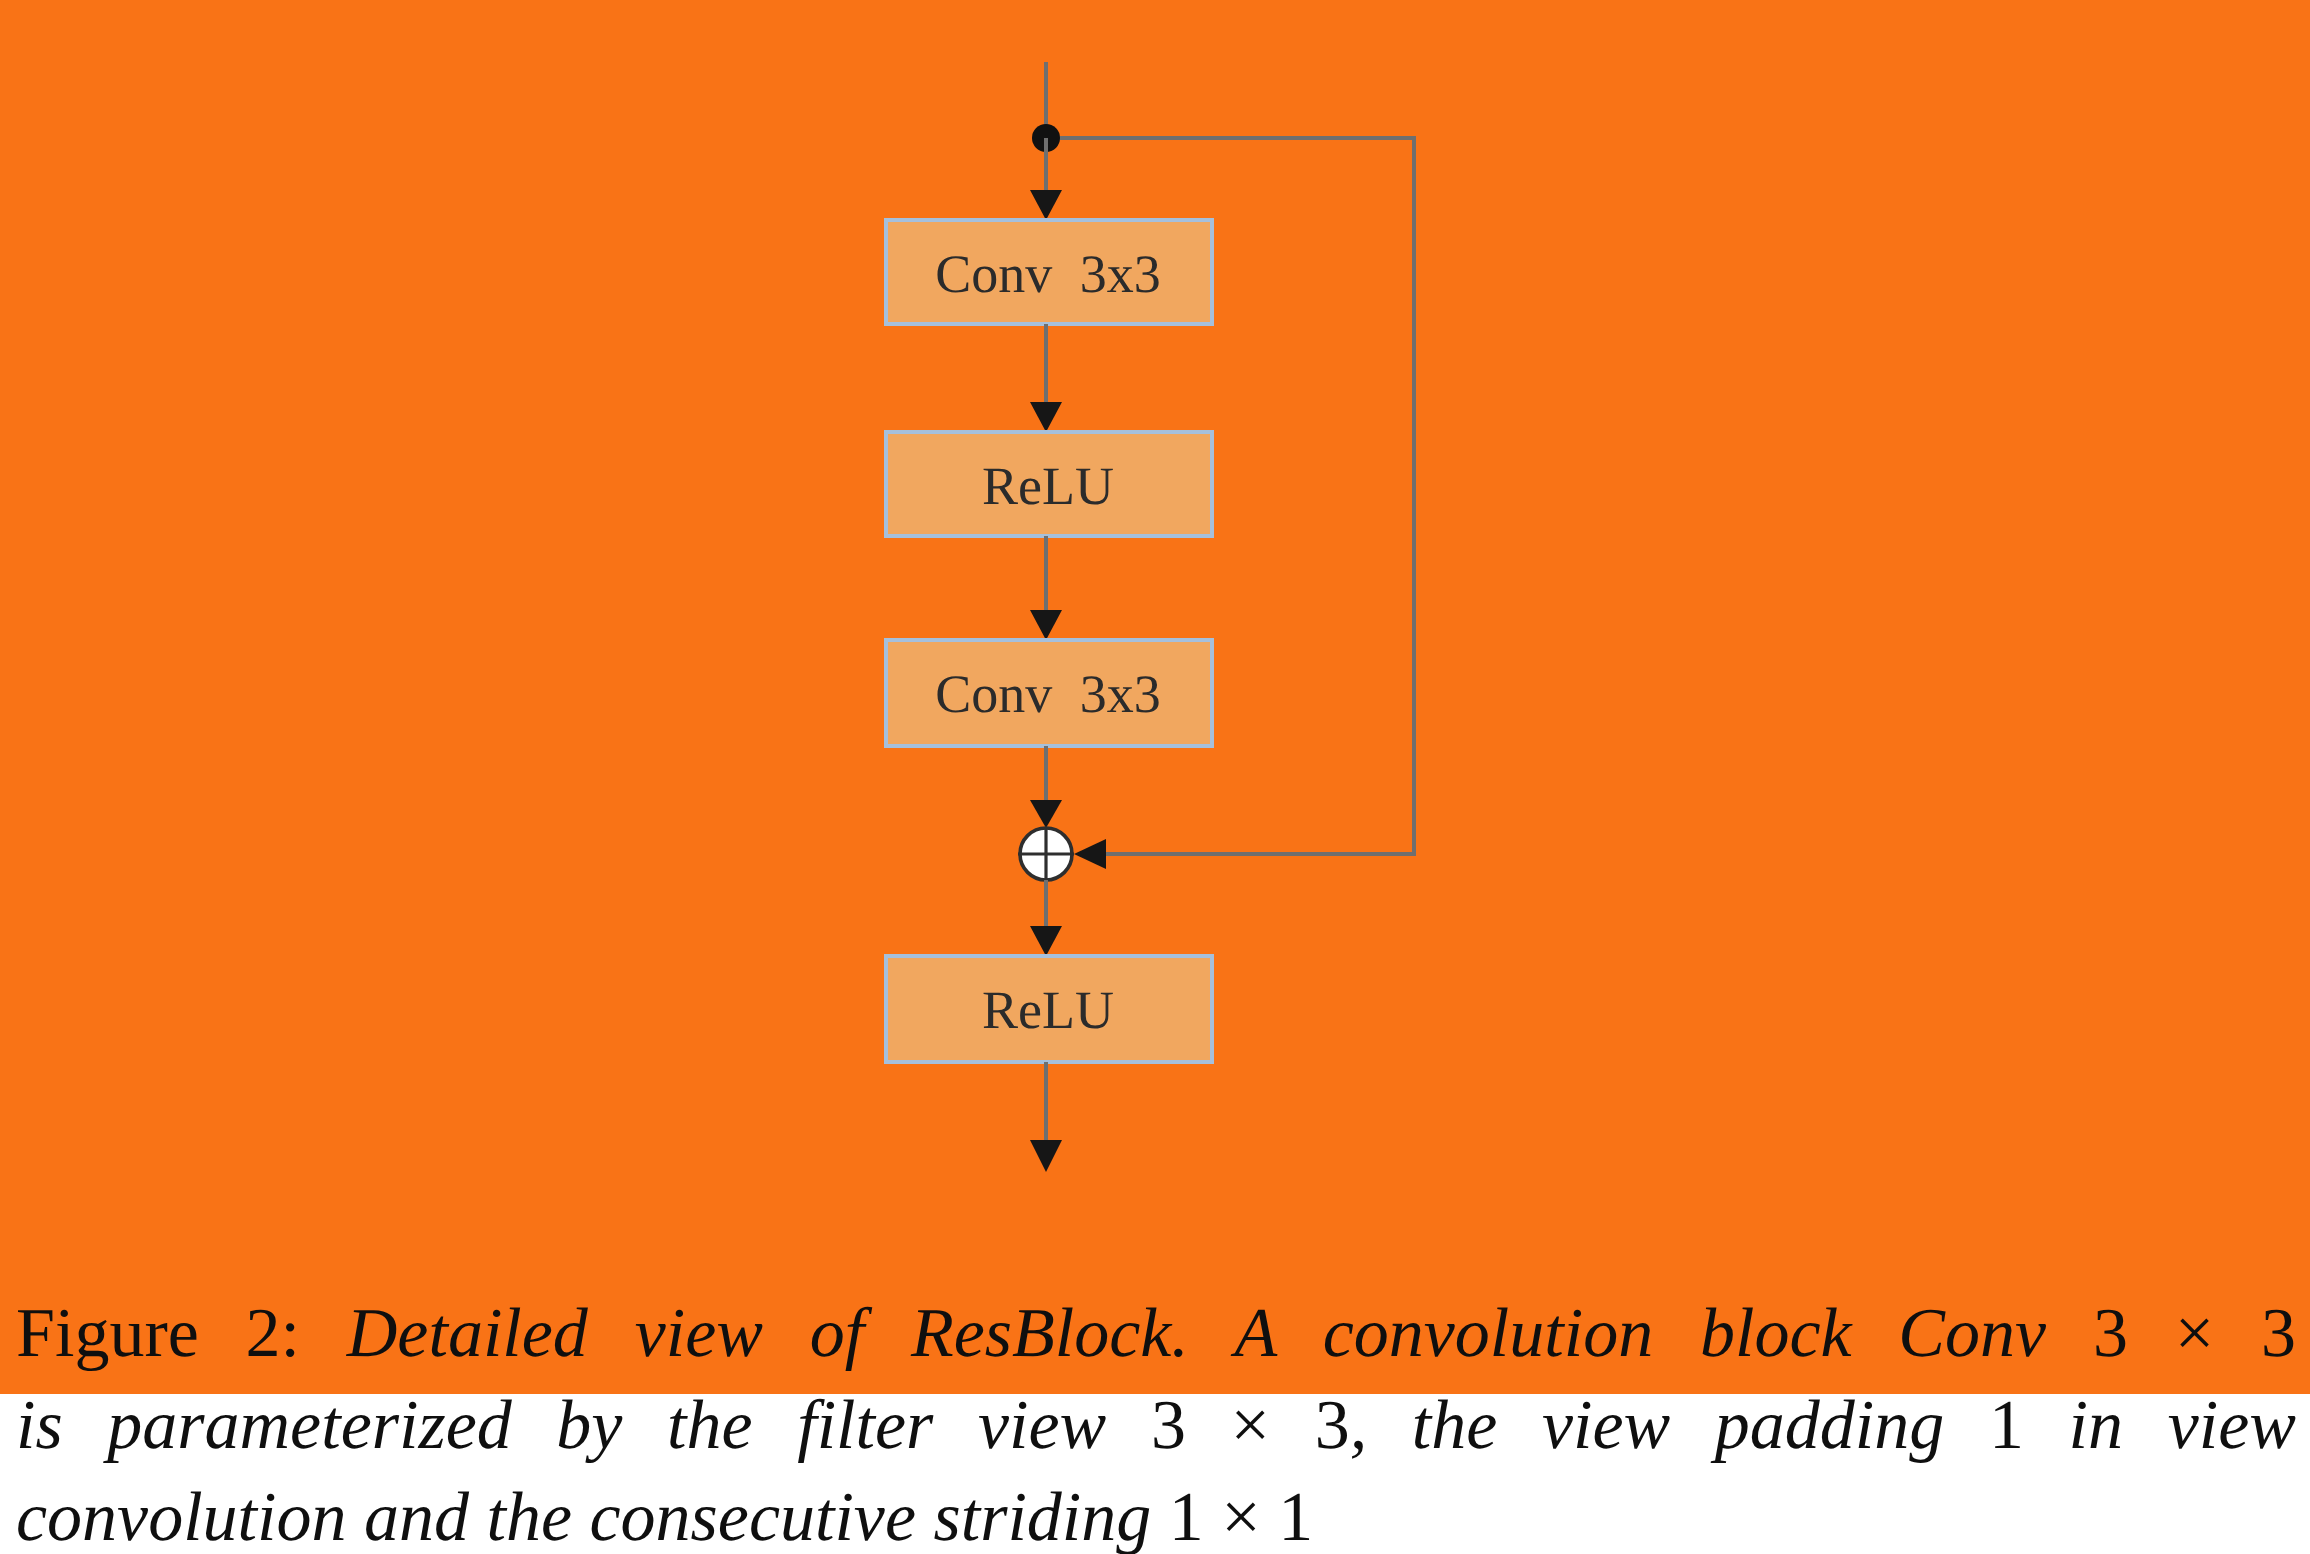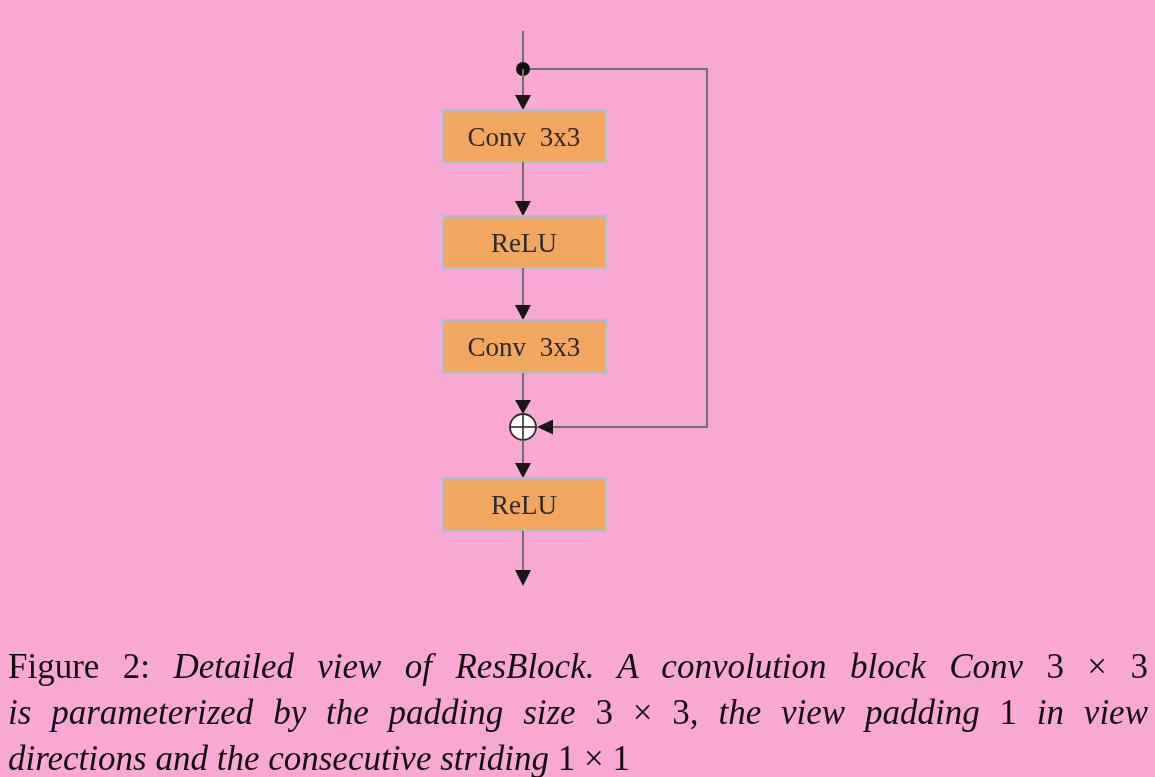--- a/index.html
+++ b/index.html
@@ -7,22 +7,22 @@
     padding: 0;
     background: #ffffff;
     width: 1155px;
     height: 777px;
     overflow: hidden;
     font-family: "Liberation Serif", "DejaVu Serif", serif;
   }
   .page {
     position: relative;
     width: 1155px;
-    height: 777px;
-    background: #f9a8d4;
+    height: 697px;
+    background: #f97316;
   }
   .diagram-svg {
     position: absolute;
     top: 0;
     left: 0;
   }
   .node-label {
     font-family: "Liberation Serif", "DejaVu Serif", serif;
     font-size: 27px;
     fill: #2b2b2b;
@@ -91,17 +91,17 @@
 
     <rect x="443" y="478" width="163" height="53" fill="#F1A75F" stroke="#A6C0DC" stroke-width="2"></rect>
     <text class="node-label" x="524" y="505" text-anchor="middle" dominant-baseline="central">ReLU</text>
 
     <line x1="523" y1="531" x2="523" y2="571" stroke="#6f6f6f" stroke-width="2"></line>
     <polygon points="515,570 531,570 523,586" fill="#161616"></polygon>
   </svg>
 
   <div class="caption">
     <div class="cap-line j"><span class="seg-roman">Figure 2: </span><span class="seg-italic">Detailed view of ResBlock. A convolution block Conv </span><span class="seg-math">3 × 3</span></div>
-    <div class="cap-line j"><span class="seg-italic">is parameterized by the padding size </span><span class="seg-math">3 × 3</span><span class="seg-italic">, the view padding </span><span class="seg-math">1</span><span class="seg-italic"> in view</span></div>
-    <div class="cap-line"><span class="seg-italic">directions and the consecutive striding </span><span class="seg-math">1 × 1</span></div>
+    <div class="cap-line j"><span class="seg-italic">is parameterized by the filter view </span><span class="seg-math">3 × 3</span><span class="seg-italic">, the view padding </span><span class="seg-math">1</span><span class="seg-italic"> in view</span></div>
+    <div class="cap-line"><span class="seg-italic">convolution and the consecutive striding </span><span class="seg-math">1 × 1</span></div>
   </div>
 
 </div>
 
 </body></html>

